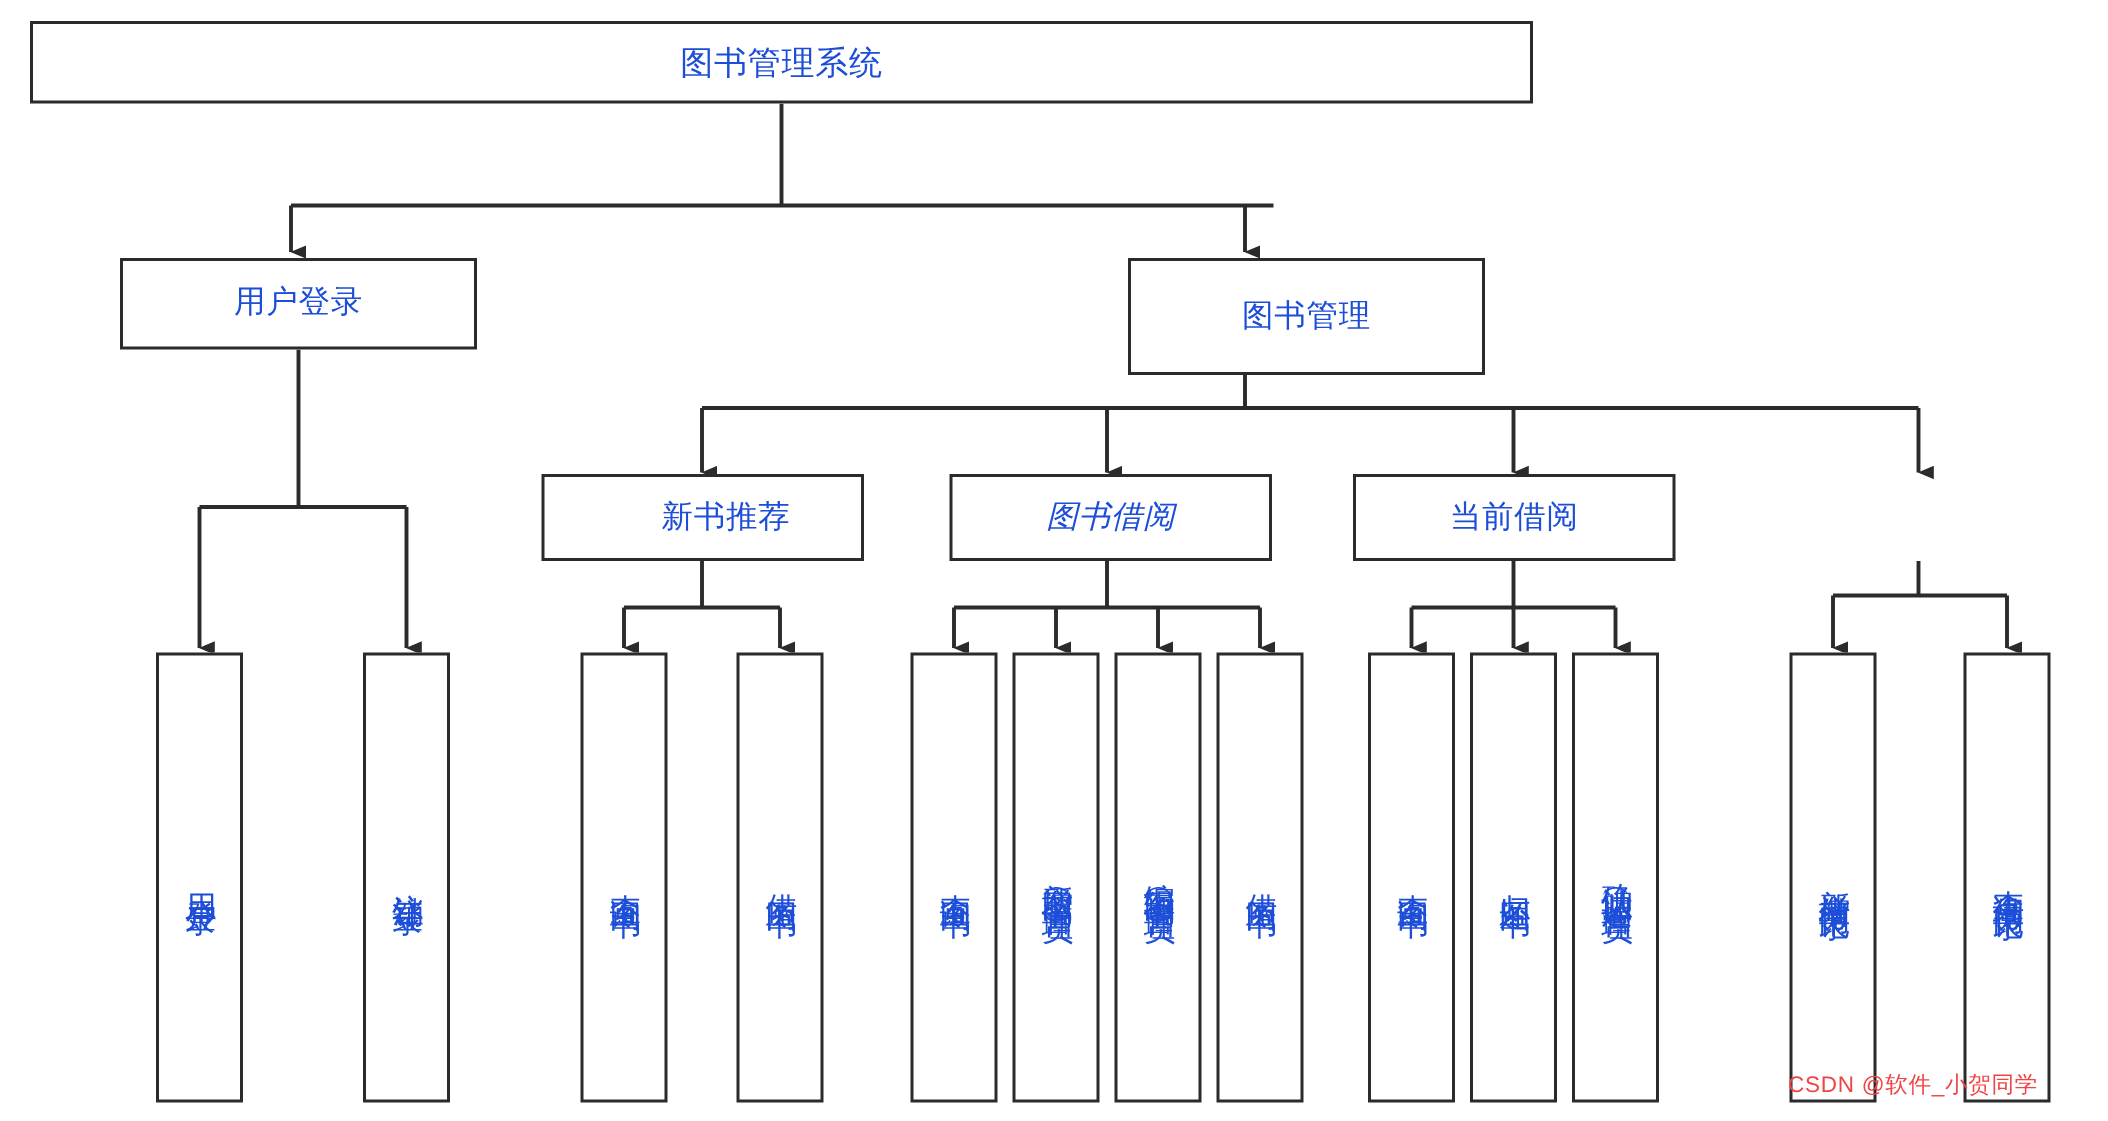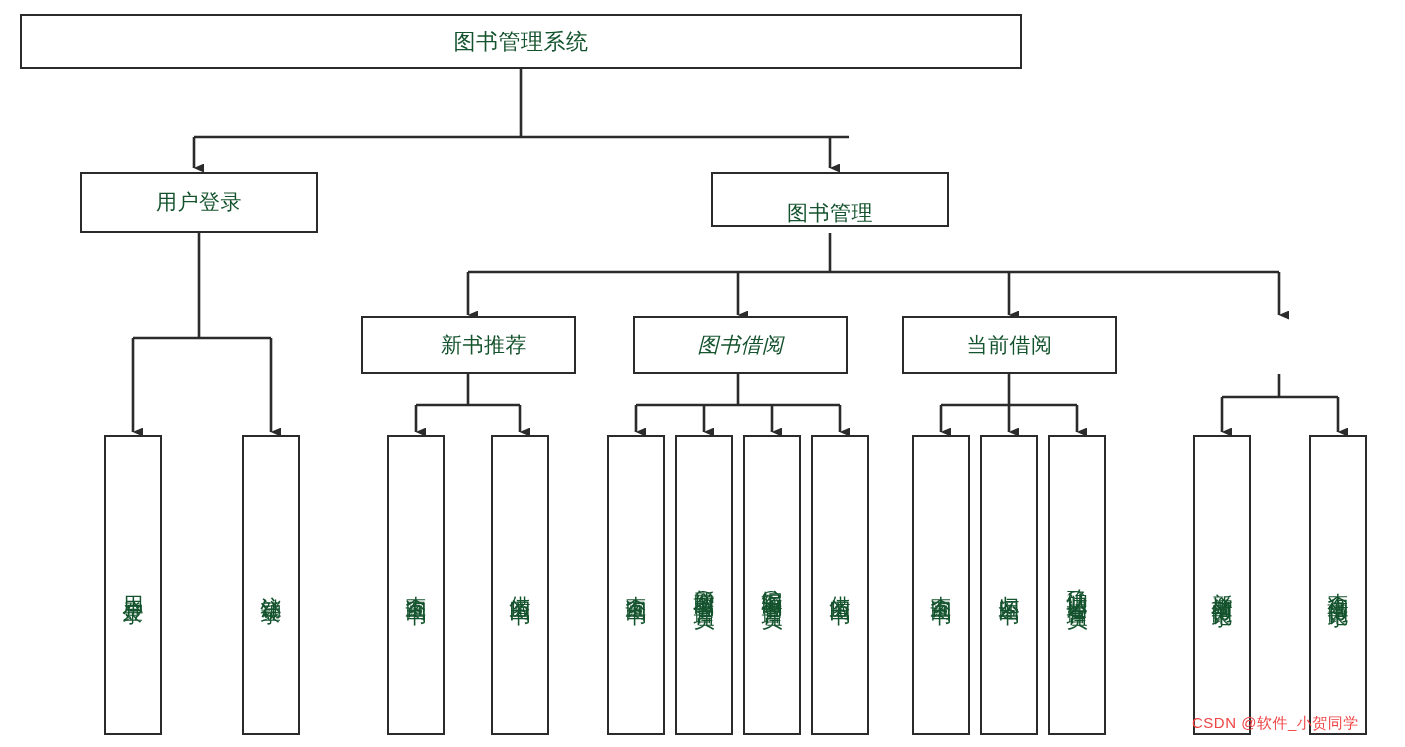--- a/index.html
+++ b/index.html
@@ -32,21 +32,21 @@
     position: absolute;
     box-sizing: border-box;
     background: #ffffff;
     border: 2.5px solid #2b2b2b;
     display: flex;
     align-items: center;
     justify-content: center;
     overflow: hidden;
   }
   .node-label {
-    color: #14532d;
+    color: #1d4ed8;
     font-size: 21px;
     line-height: 1.15;
     white-space: nowrap;
     text-align: center;
     letter-spacing: 0.5px;
   }
   .node-box.vertical .node-label {
     writing-mode: vertical-rl;
     text-orientation: upright;
     white-space: nowrap;
@@ -122,21 +122,21 @@
     </g>
   </svg>
 
   <div class="node-box root" style="left:20px; top:14px; width:1002px; height:55px;">
     <span class="node-label">图书管理系统</span>
   </div>
 
   <div class="node-box" style="left:80px; top:172px; width:238px; height:61px;">
     <span class="node-label">用户登录</span>
   </div>
-  <div class="node-box" style="left:711px; top:172px; width:238px; height:55px;align-items:flex-end;">
+  <div class="node-box" style="left:752px; top:172px; width:238px; height:78px;">
     <span class="node-label">图书管理</span>
   </div>
 
   <div class="node-box" style="left:361px; top:316px; width:215px; height:58px;padding-left:31px;">
     <span class="node-label">新书推荐</span>
   </div>
   <div class="node-box" style="left:633px; top:316px; width:215px; height:58px;font-style:italic;">
     <span class="node-label">图书借阅</span>
   </div>
   <div class="node-box" style="left:902px; top:316px; width:215px; height:58px;align-items:center;">

